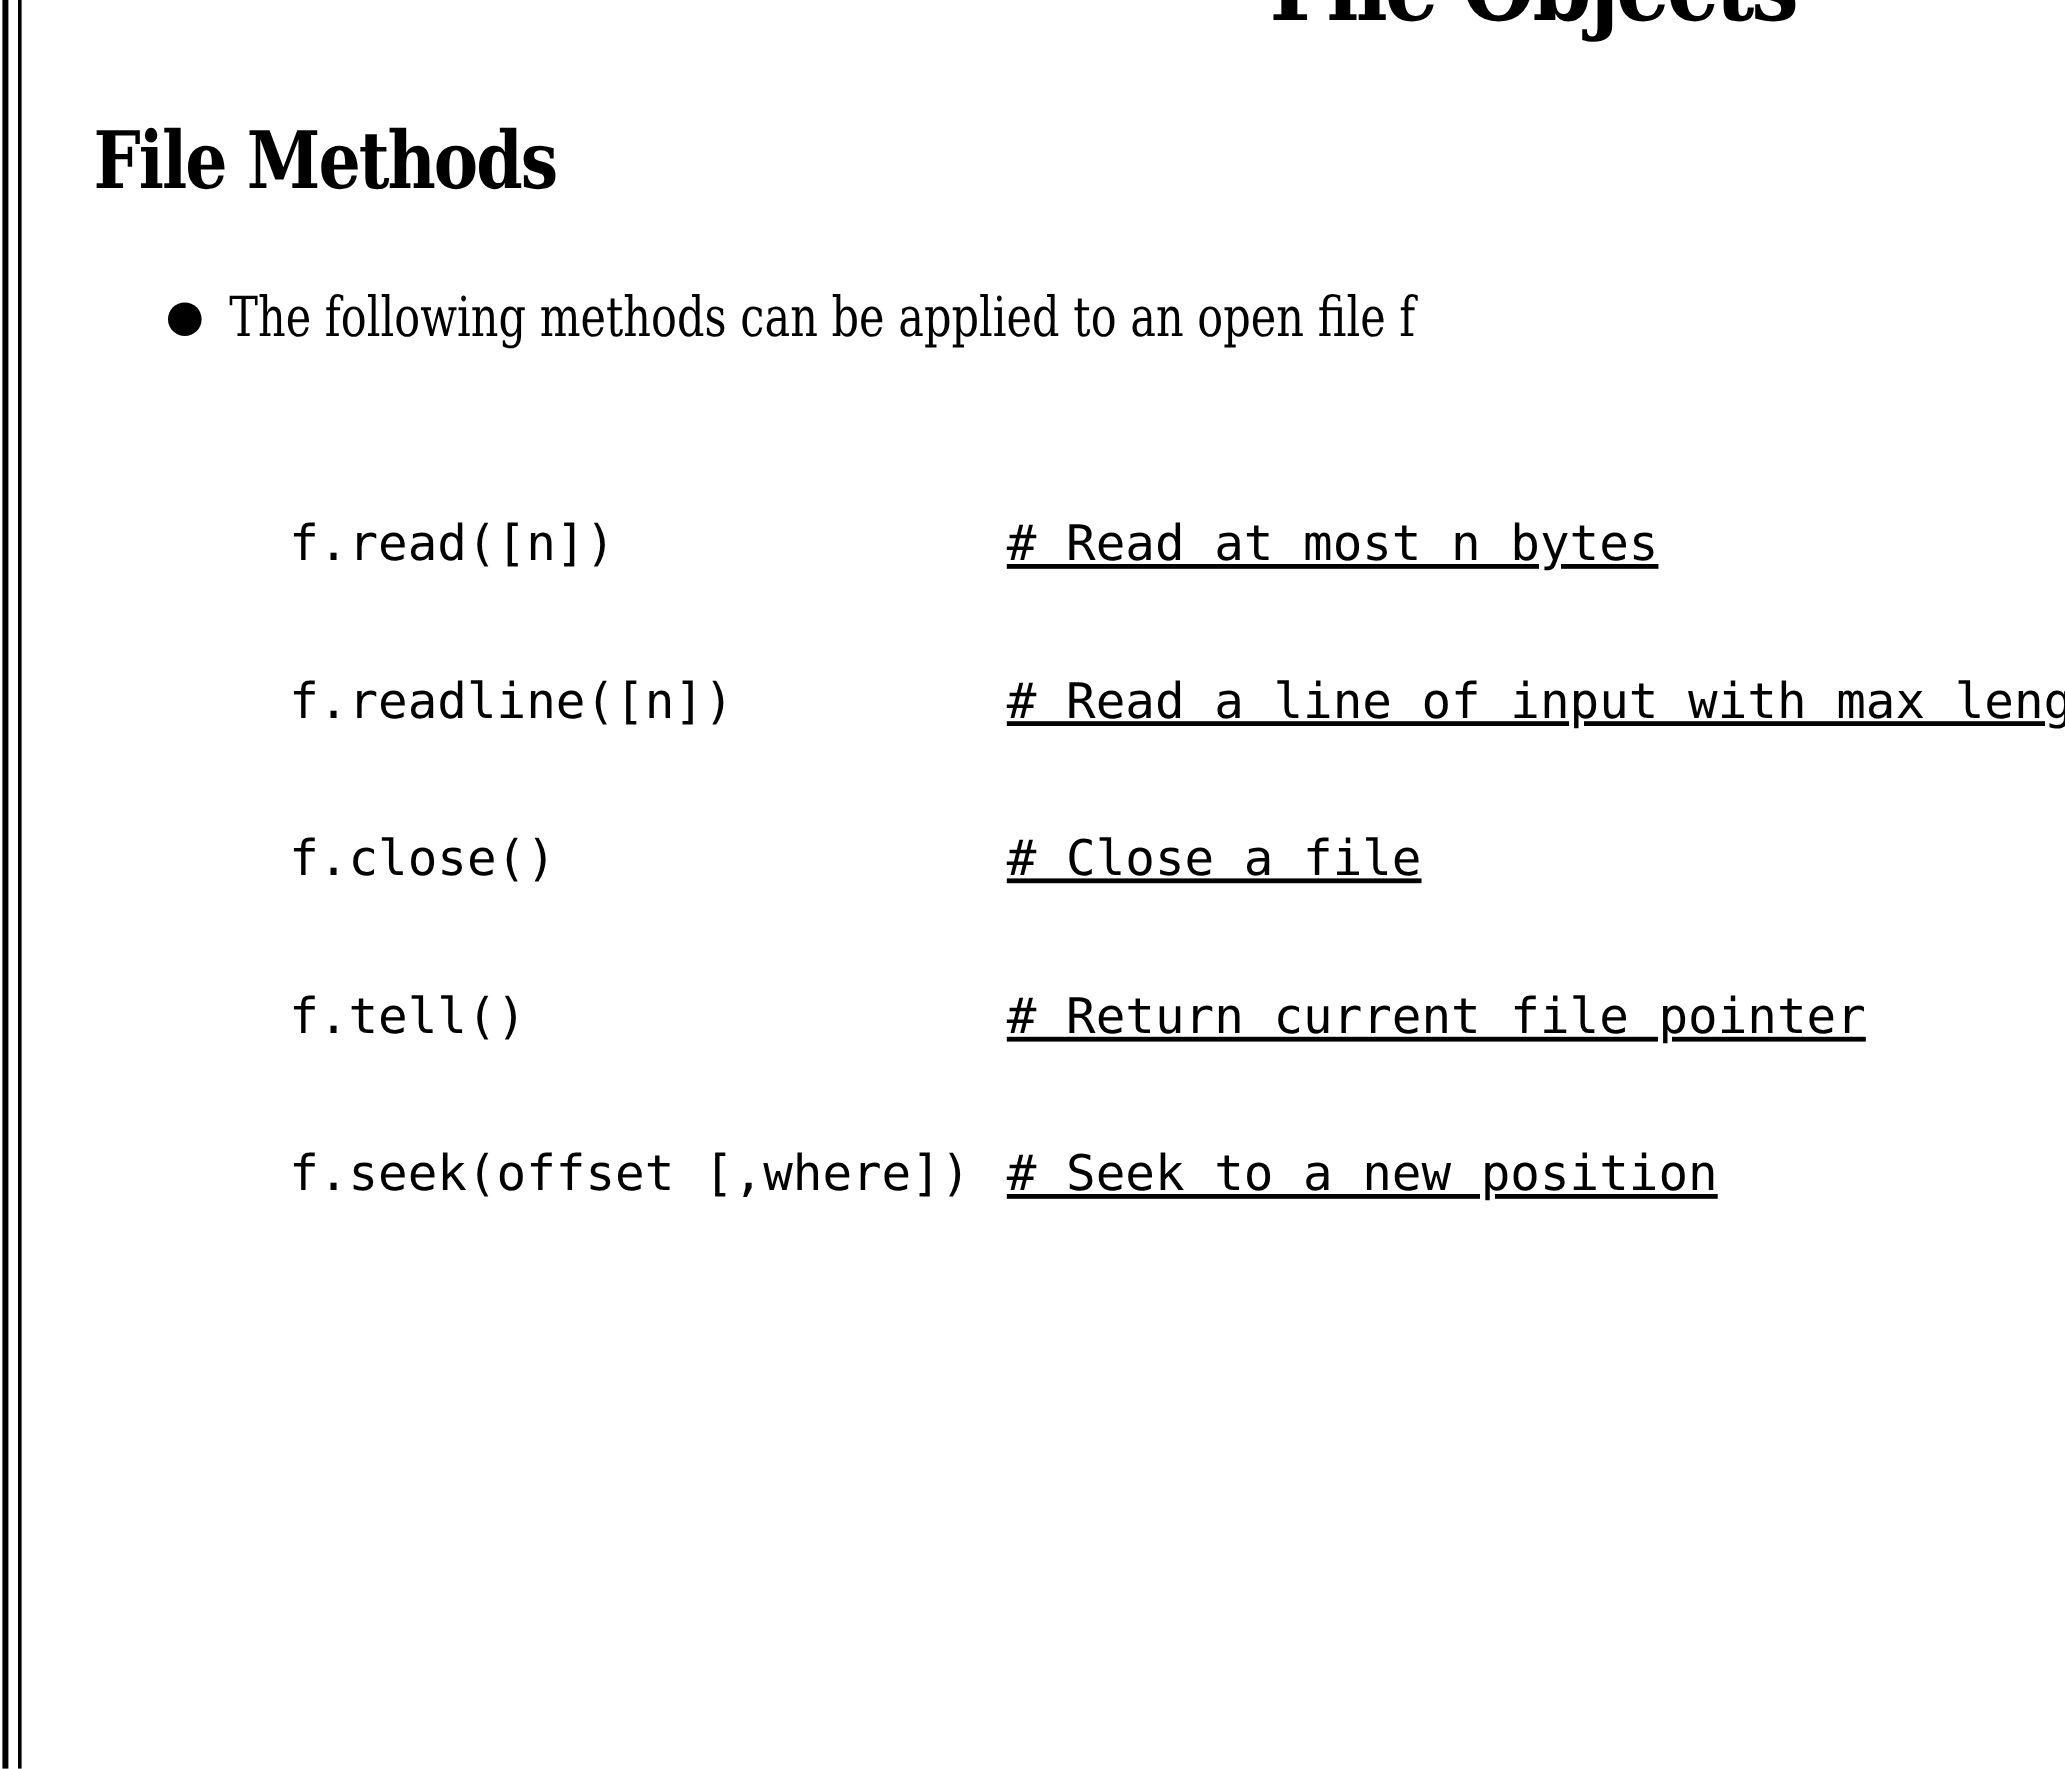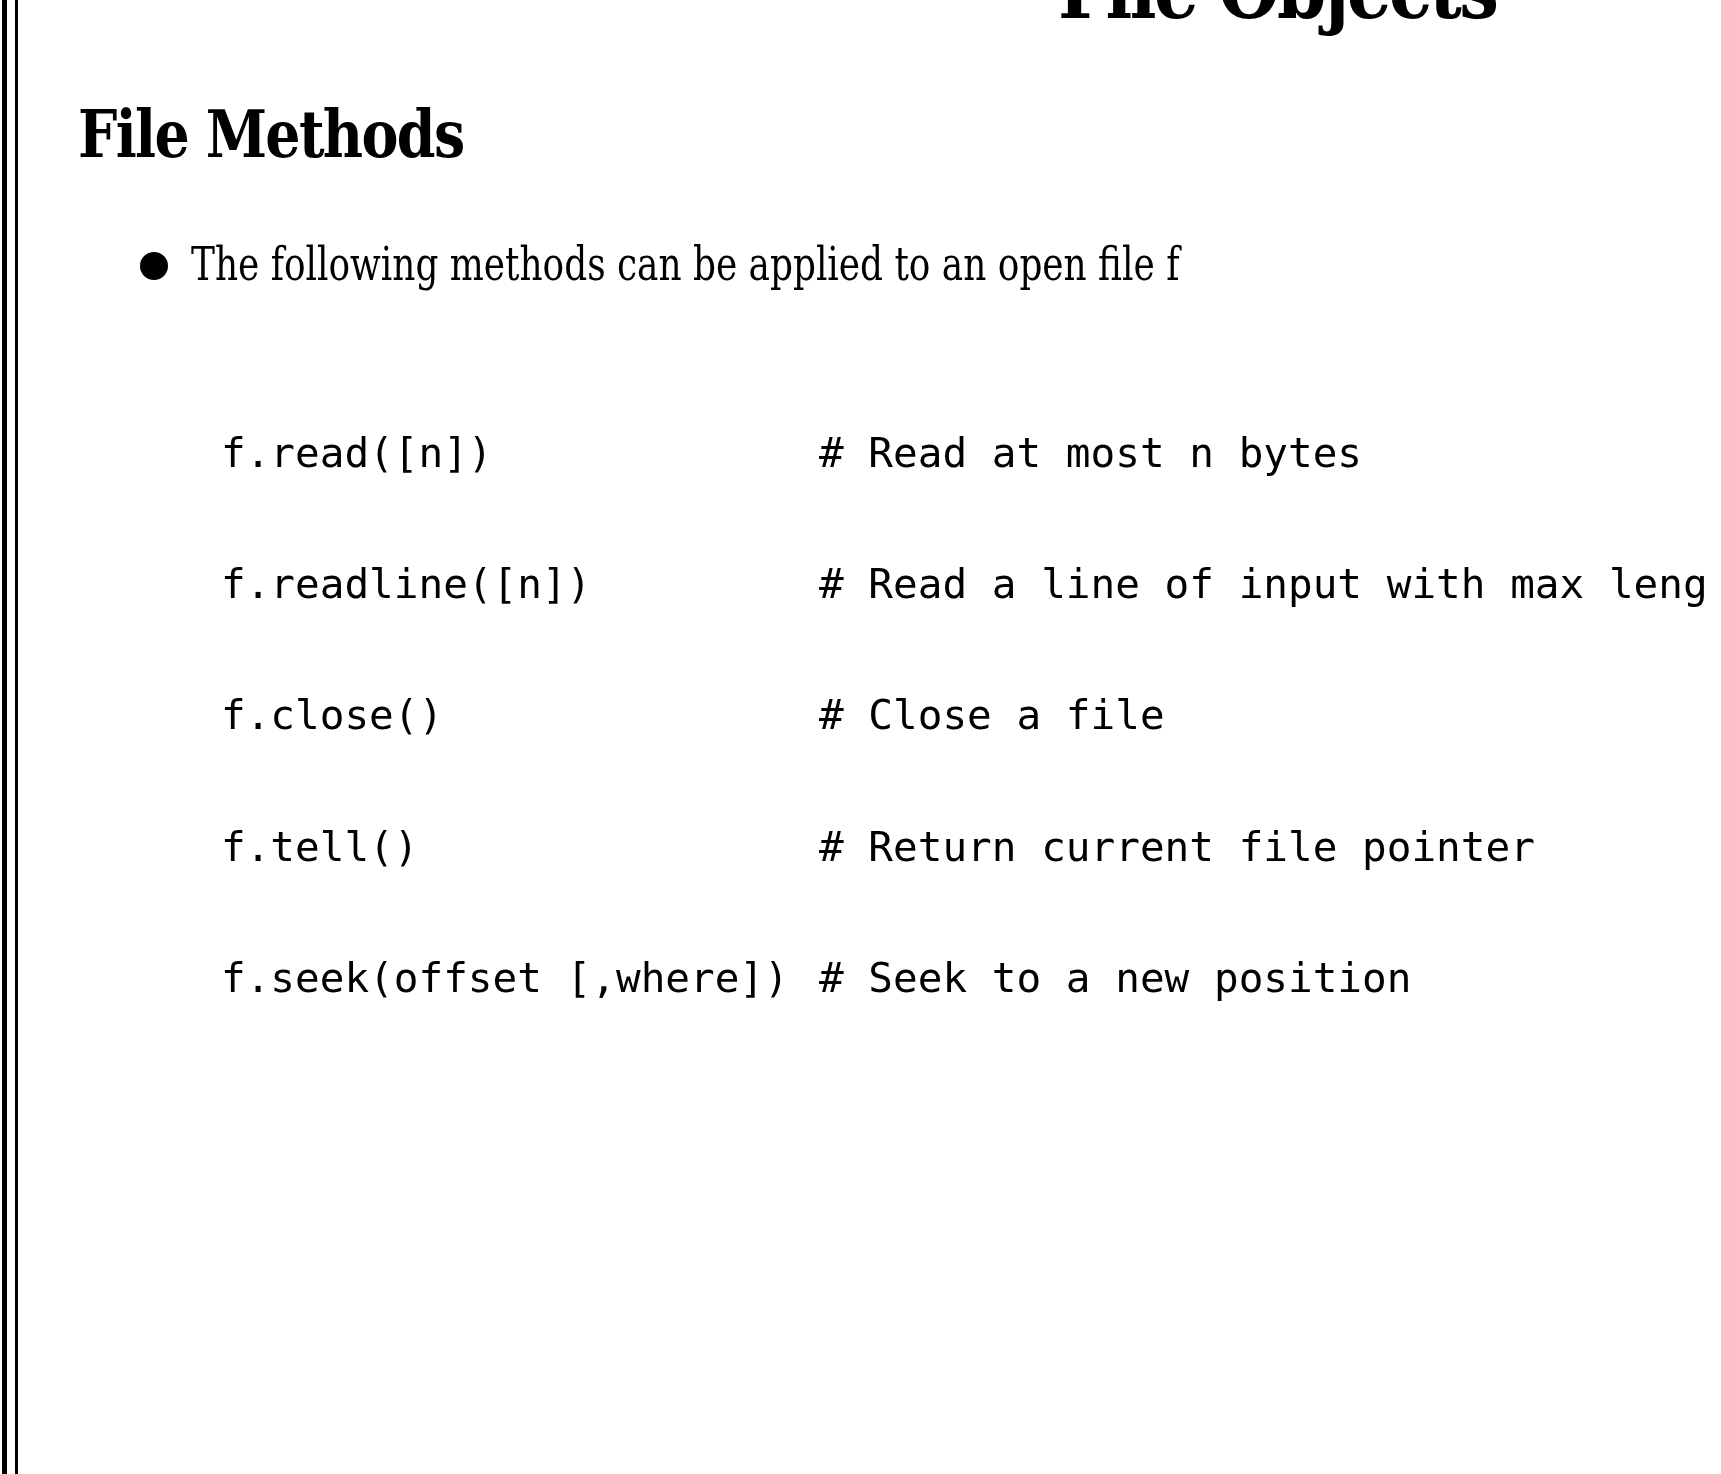--- a/index.html
+++ b/index.html
@@ -94,24 +94,26 @@
     }
     .code-line {
       display: block;
       height: 43.8px;
       white-space: pre;
     }
     .code-method {
       display: inline-block;
       width: 598px;
       white-space: pre;
+      margin-left: 20px;
     }
     .code-comment {
       display: inline-block;
       white-space: pre;
+      text-decoration: underline;
     }
   </style>
 </head>
 <body>
 
 <div class="rule-thick"></div>
 <div class="rule-thin"></div>
 
 <div class="slide-title">File Objects</div>
 

